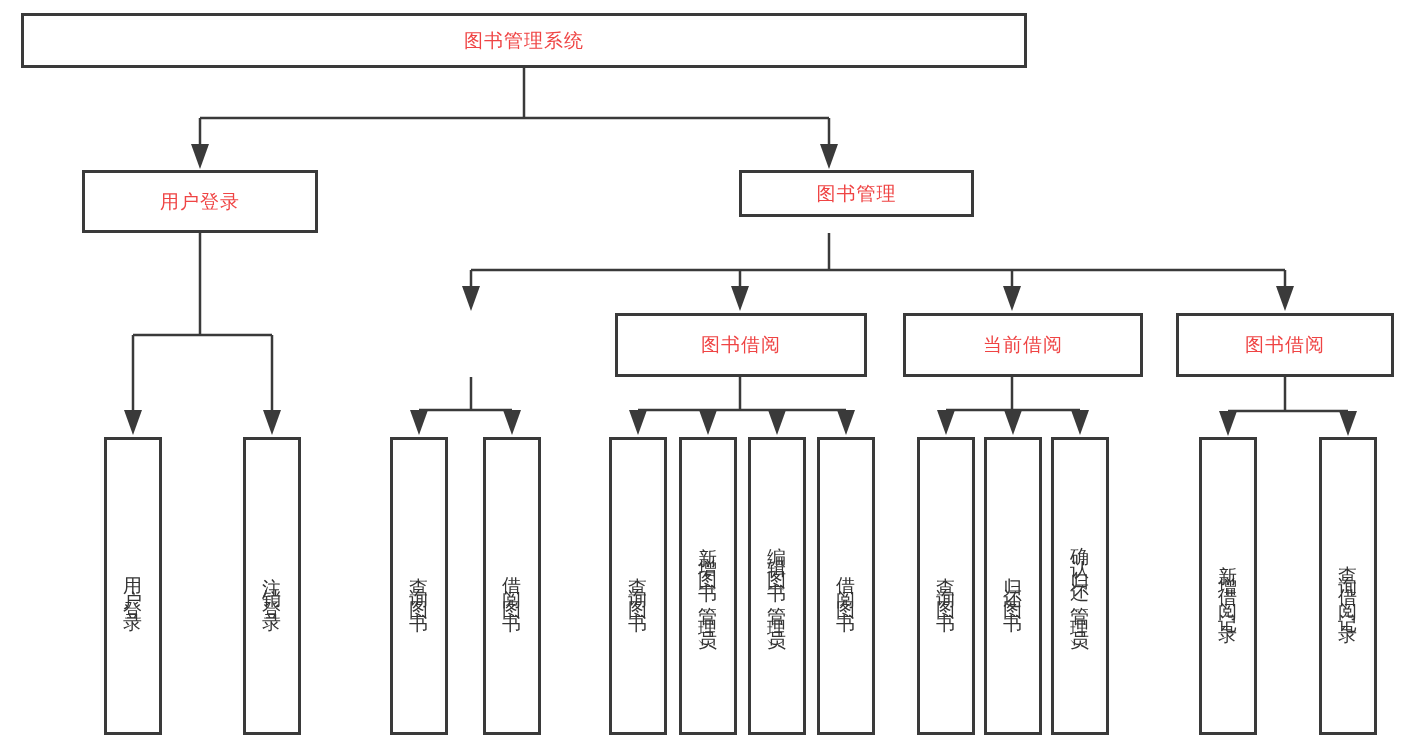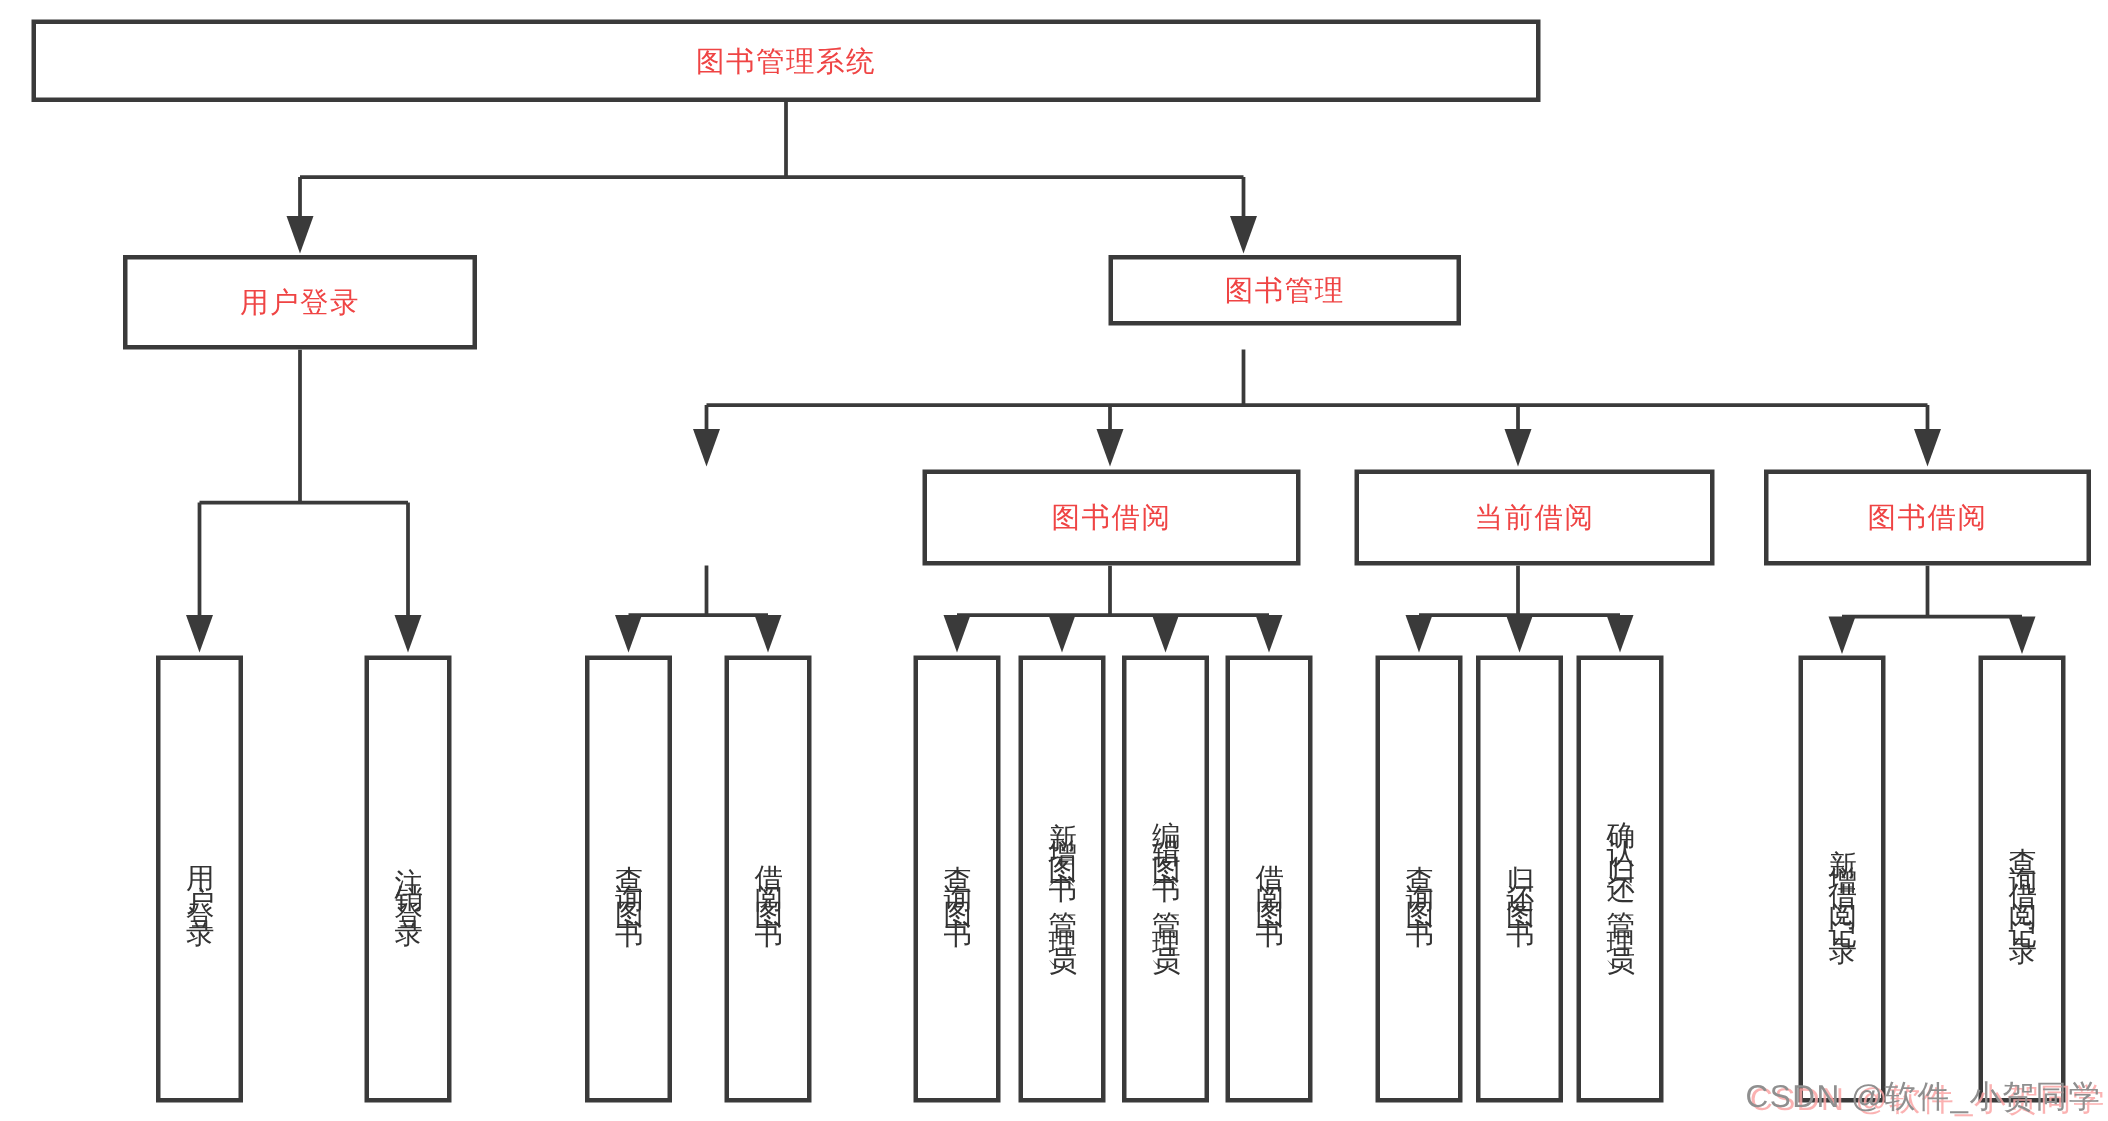--- a/index.html
+++ b/index.html
@@ -186,15 +186,14 @@
     <span class="vtext">确认归还（管理员）</span>
   </div>
 
   <div class="leaf" style="left:1199px; top:437px; width:58px; height:298px;">
     <span class="vtext">新增借阅记录</span>
   </div>
   <div class="leaf" style="left:1319px; top:437px; width:58px; height:298px;">
     <span class="vtext">查询借阅记录</span>
   </div>
 
-  <div id="watermark">CSDN @软件_小贺同学</div>
 
 </div>
 
 </body></html>

